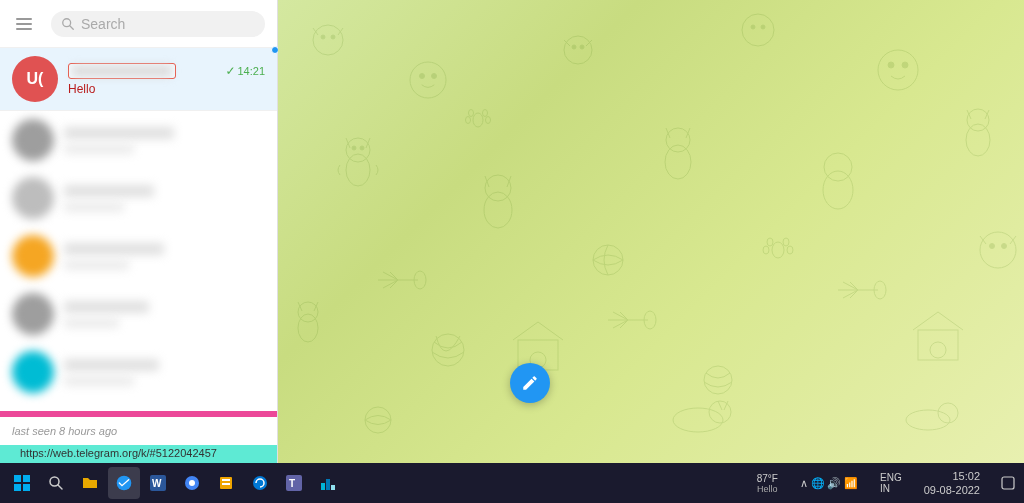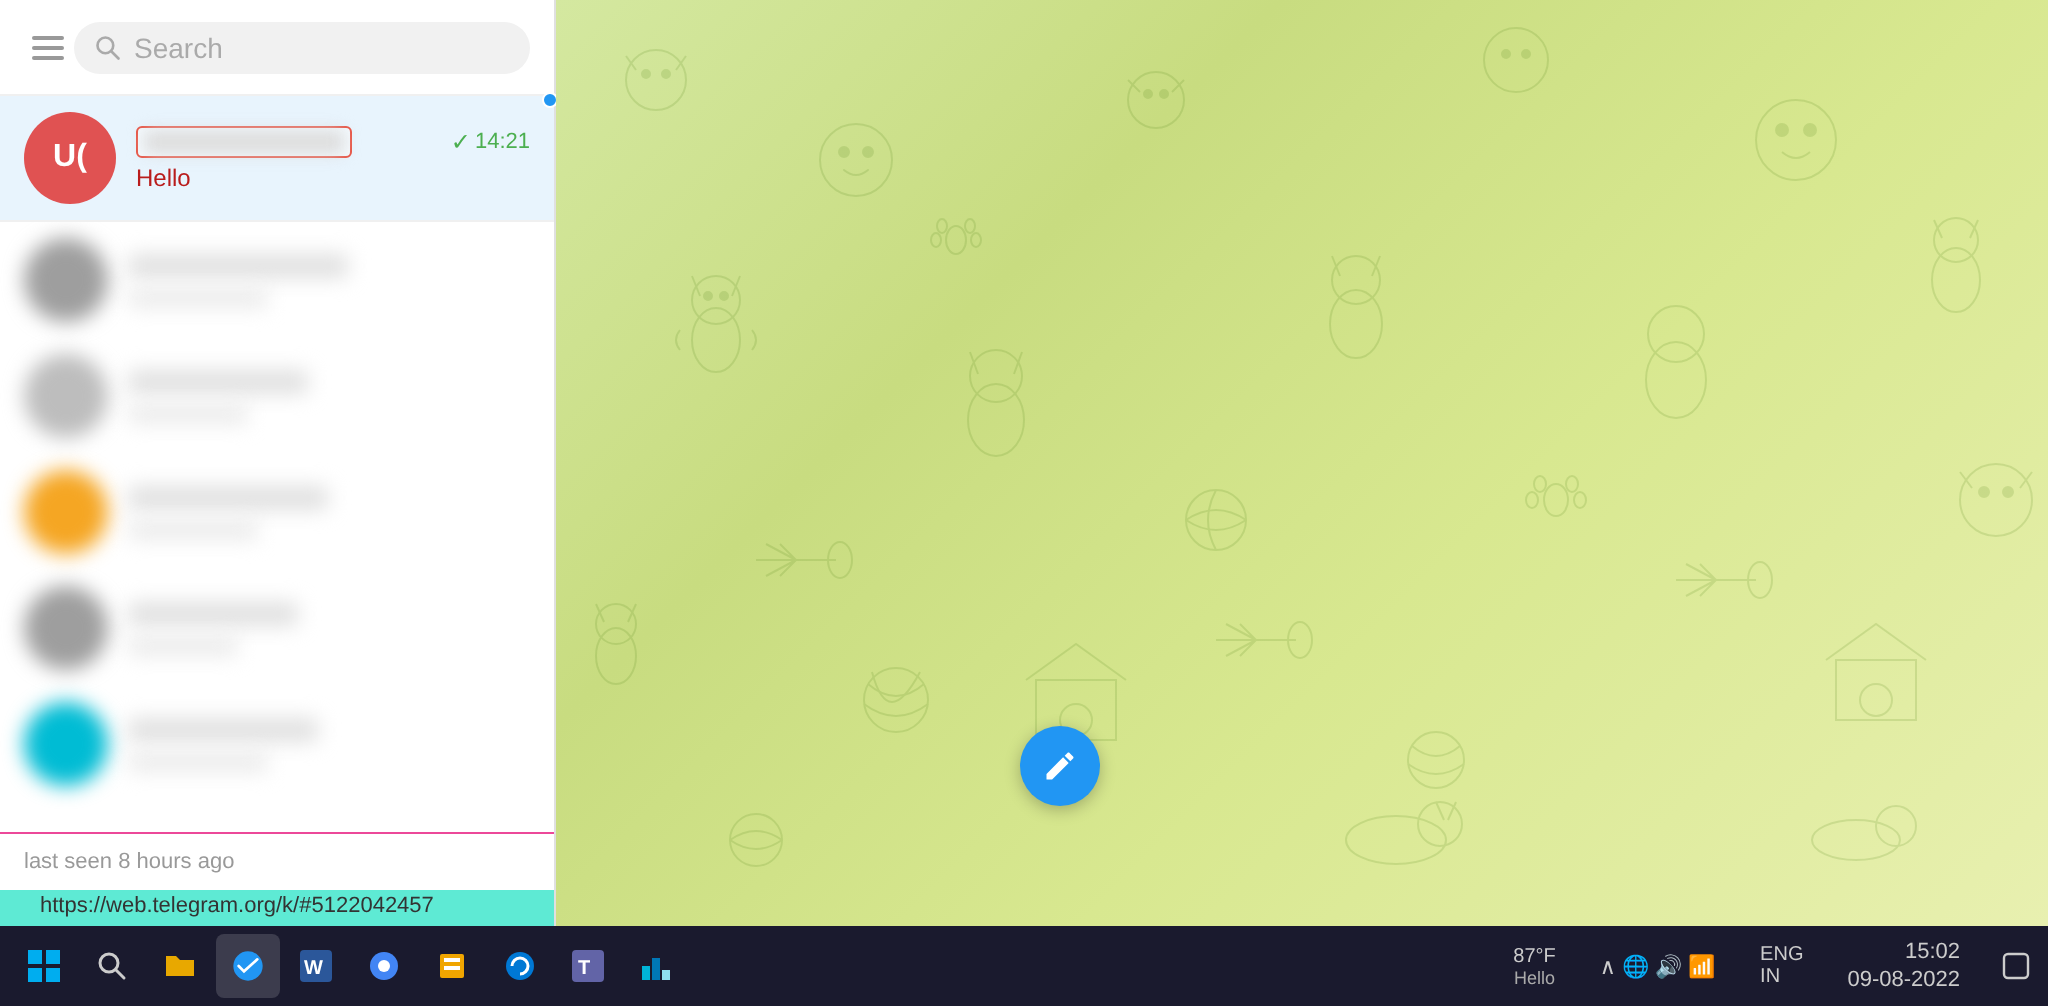--- a/index.html
+++ b/index.html
@@ -5,21 +5,21 @@
     * { margin: 0; padding: 0; box-sizing: border-box; }
     body { width: 1024px; height: 503px; overflow: hidden; font-family: 'Segoe UI', Arial, sans-serif; background: #fff; display: flex; flex-direction: column; }
 
     
     .app-container { display: flex; flex: 1; height: 463px; overflow: hidden; }
 
     
     .sidebar { width: 278px; min-width: 278px; background: #fff; display: flex; flex-direction: column; border-right: 1px solid #e0e0e0; height: 100%; }
 
     
-    .sidebar-header { display: flex; align-items: center; padding: 8px 12px; gap: 1px; height: 48px; border-bottom: 1px solid #f0f0f0; }
+    .sidebar-header { display: flex; align-items: center; padding: 8px 12px; gap: 15px; height: 48px; border-bottom: 1px solid #f0f0f0; }
     .hamburger-btn { display: flex; flex-direction: column; gap: 3px; cursor: pointer; padding: 4px; }
     .hamburger-btn span { width: 16px; height: 2px; background: #999; display: block; border-radius: 1px; }
     .search-bar { flex: 1; display: flex; align-items: center; background: #f1f1f1; border-radius: 20px; padding: 5px 10px; gap: 6px; cursor: text; }
     .search-bar svg { width: 14px; height: 14px; flex-shrink: 0; }
     .search-text { font-size: 14px; color: #aaa; }
 
     
     .chat-item-active { display: flex; align-items: center; padding: 8px 12px; background: #e8f4fd; cursor: pointer; position: relative; border-bottom: 1px solid #f0f0f0; }
     .avatar-circle { width: 46px; height: 46px; border-radius: 50%; background: #e05252; display: flex; align-items: center; justify-content: center; color: white; font-size: 16px; font-weight: bold; flex-shrink: 0; }
     .chat-info { flex: 1; margin-left: 10px; min-width: 0; }
@@ -33,21 +33,21 @@
 
     
     .contact-list { flex: 1; overflow-y: auto; }
     .contact-item { display: flex; align-items: center; padding: 8px 12px; cursor: pointer; }
     .contact-avatar { width: 42px; height: 42px; border-radius: 50%; flex-shrink: 0; }
     .contact-info { flex: 1; margin-left: 10px; }
     .contact-name { background: #e0e0e0; border-radius: 3px; height: 12px; margin-bottom: 5px; }
     .contact-sub { background: #ebebeb; border-radius: 3px; height: 10px; width: 60%; }
 
     
-    .sidebar-footer { padding: 8px 12px; font-size: 11px; color: #999; border-top: 1px solid #ec4899; }
+    .sidebar-footer { padding: 8px 12px; font-size: 11px; color: #999; border-top: 6px solid #ec4899; font-style: italic; }
     .url-bar { font-size: 11px; color: #333; padding: 2px 20px 4px; background: #5eead4; }
 
     
     .fab { position: absolute; bottom: 60px; left: 232px; width: 40px; height: 40px; border-radius: 50%; background: #2196f3; display: flex; align-items: center; justify-content: center; cursor: pointer; box-shadow: 0 2px 8px rgba(0,0,0,0.25); z-index: 10; }
     .fab svg { width: 18px; height: 18px; fill: white; }
 
     
     .chat-area { flex: 1; position: relative; overflow: hidden; }
     .chat-background {
       width: 100%; height: 100%;

